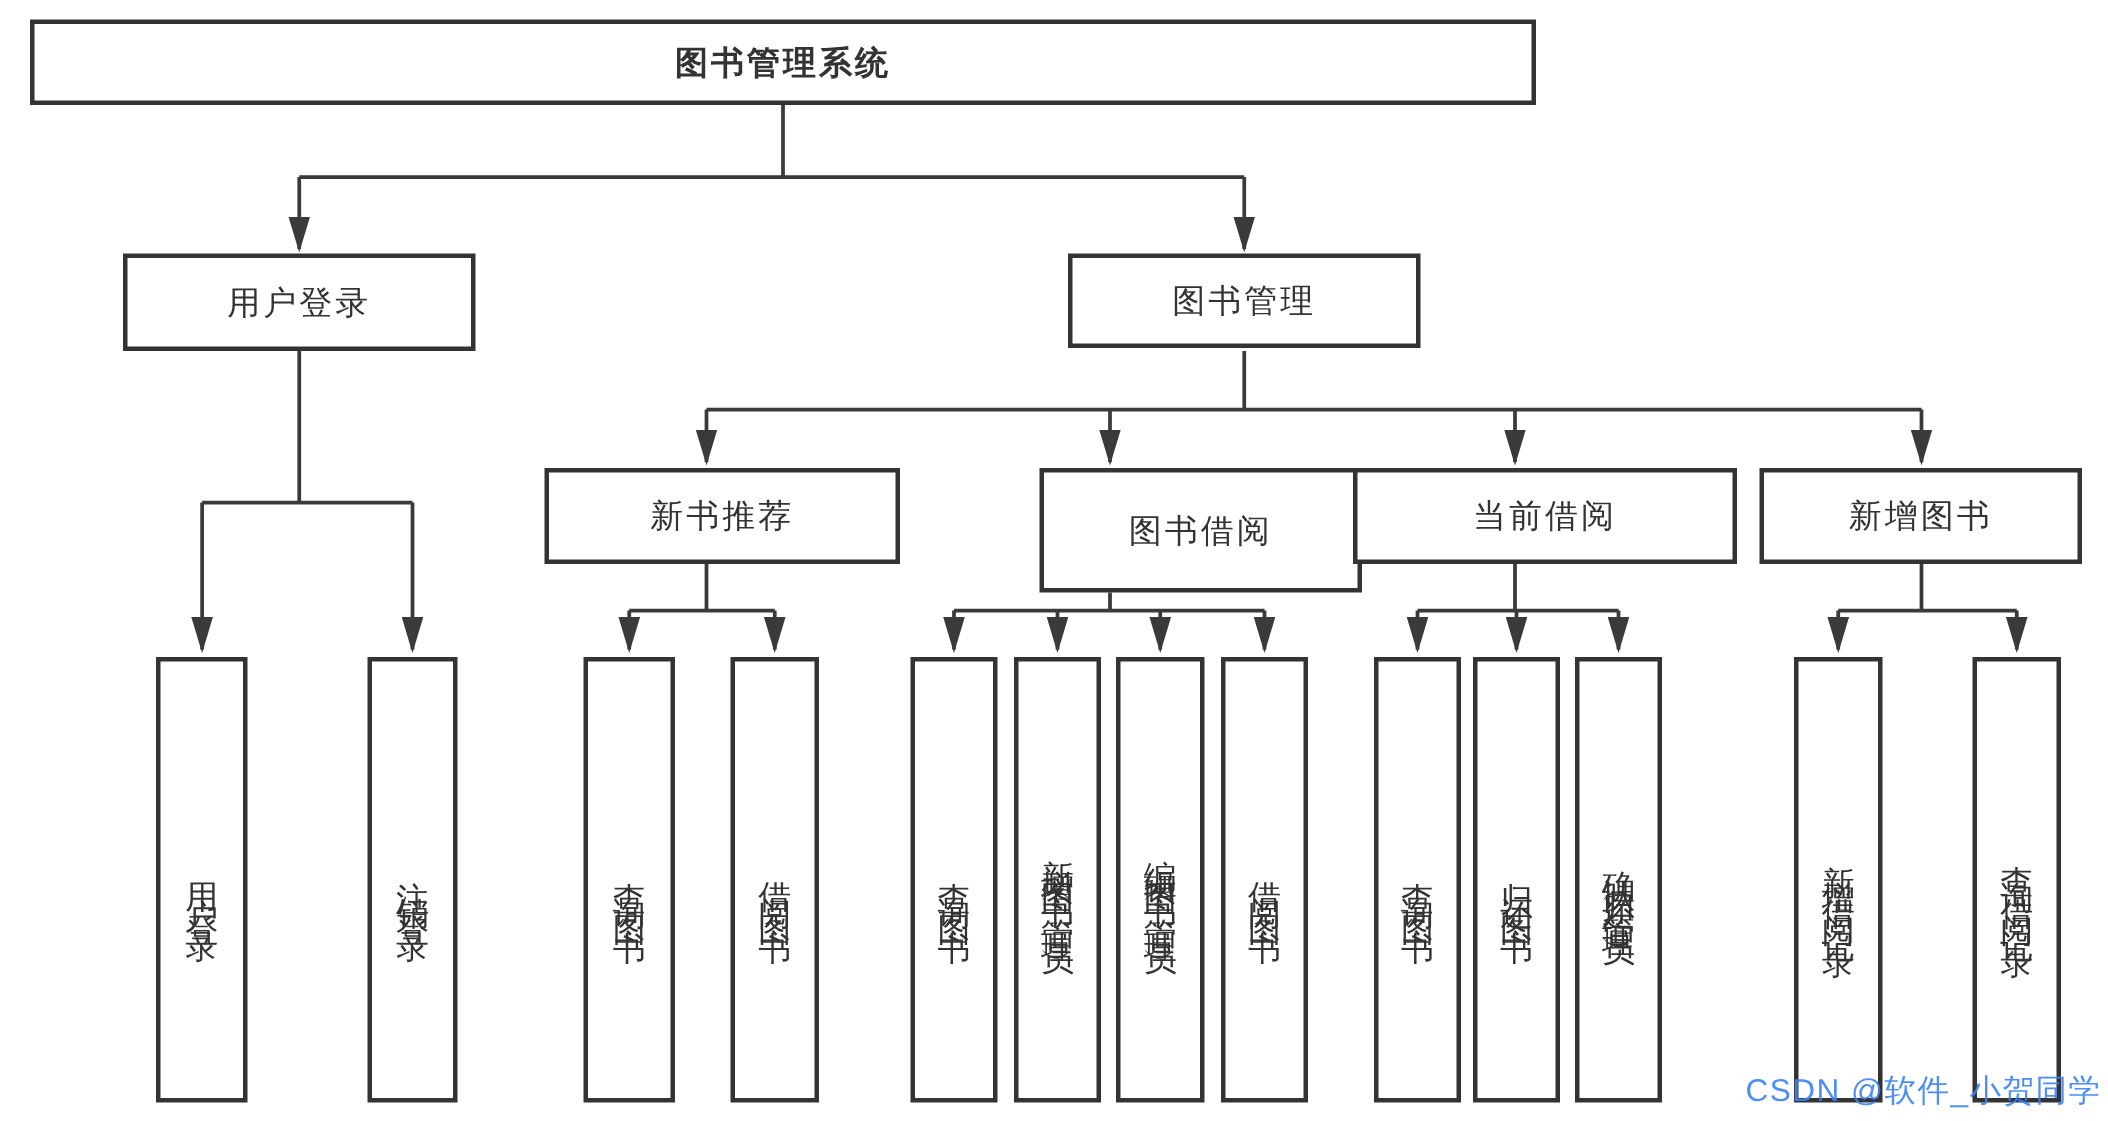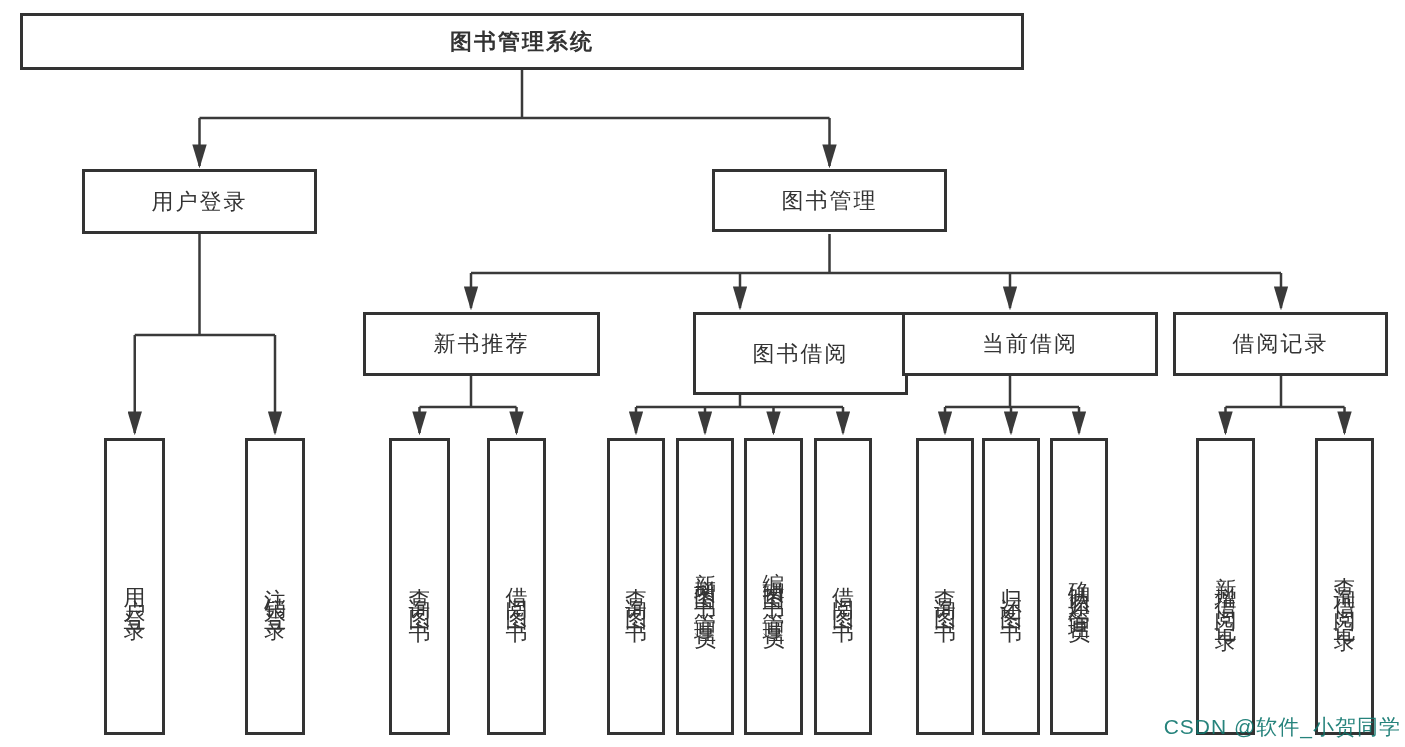--- a/index.html
+++ b/index.html
@@ -61,21 +61,21 @@
   #l-10 { left: 982px;  width: 58px; }
   #l-11 { left: 1050px; width: 58px; }
   #l-12 { left: 1196px; width: 59px; }
   #l-13 { left: 1315px; width: 59px; }
   #watermark {
     position: absolute;
     right: 4px;
     bottom: 6px;
     font-size: 21px;
     letter-spacing: 1px;
-    color: #0f766e;
+    color: #3b82f6;
     opacity: 0.9;
     z-index: 10;
   }
 </style>
 </head>
 <body>
 
 <div id="stage">
 
   <svg id="wires" viewBox="0 0 1405 747" xmlns="http://www.w3.org/2000/svg">
@@ -135,21 +135,21 @@
   <div id="n-rec" class="box">
     <span>新书推荐</span>
   </div>
   <div id="n-bor" class="box">
     <span>图书借阅</span>
   </div>
   <div id="n-cur" class="box">
     <span>当前借阅</span>
   </div>
   <div id="n-hist" class="box">
-    <span>借阅记录</span>
+    <span>新增图书</span>
   </div>
 
   <div id="l-1" class="box vbox leaf">
     <span class="vlabel">用户登录</span>
   </div>
   <div id="l-2" class="box vbox leaf">
     <span class="vlabel">注销登录</span>
   </div>
   <div id="l-3" class="box vbox leaf">
     <span class="vlabel">查询图书</span>

